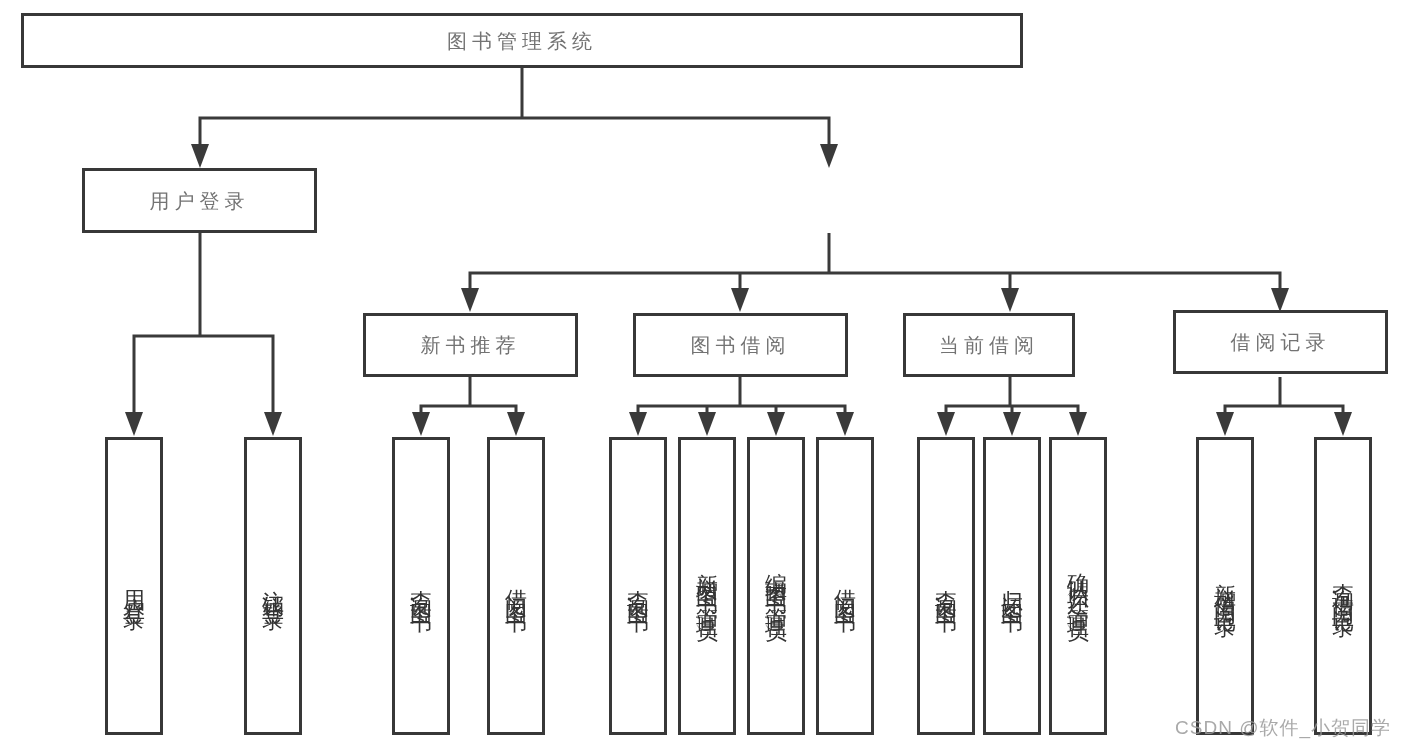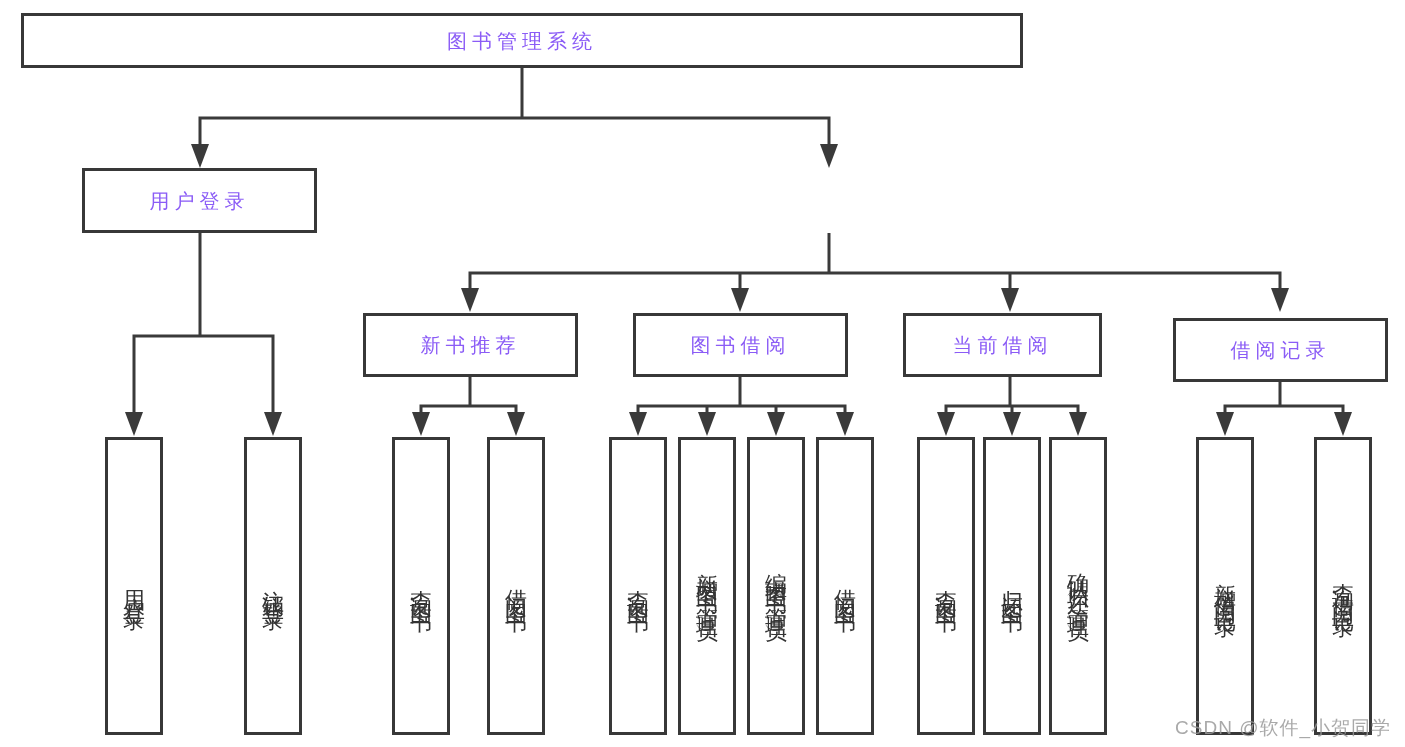--- a/index.html
+++ b/index.html
@@ -32,21 +32,21 @@
     border: 3px solid #383838;
     display: flex;
     align-items: center;
     justify-content: center;
   }
   .box.h .label {
     font-size: 20px;
     letter-spacing: 5px;
     line-height: 1.2;
     white-space: nowrap;
-    color: #8b5cf6;
+    color: #737373;
   }
   .box.v .label {
     writing-mode: vertical-rl;
     text-orientation: mixed;
     font-size: 22px;
     letter-spacing: 7px;
     line-height: 1;
     color: #333333;
   }
   .watermark {
@@ -115,24 +115,24 @@
   <div class="box h" style="left:82px; top:168px; width:235px; height:65px;">
     <span class="label">用户登录</span>
   </div>
 
   <div class="box h" style="left:633px; top:313px; width:215px; height:64px;">
     <span class="label">图书借阅</span>
   </div>
   <div class="box h" style="left:363px; top:313px; width:215px; height:64px;">
     <span class="label">新书推荐</span>
   </div>
-  <div class="box h" style="left:903px; top:313px; width:199px; height:64px;">
+  <div class="box h" style="left:903px; top:313px; width:172px; height:64px;">
     <span class="label">当前借阅</span>
   </div>
-  <div class="box h" style="left:1173px; top:318px; width:215px; height:64px;">
+  <div class="box h" style="left:1173px; top:310px; width:215px; height:64px;">
     <span class="label">借阅记录</span>
   </div>
 
   <div class="box v" style="left:105px; top:437px; width:58px; height:298px;">
     <span class="label">用户登录</span>
   </div>
   <div class="box v" style="left:244px; top:437px; width:58px; height:298px;">
     <span class="label">注销登录</span>
   </div>
 

